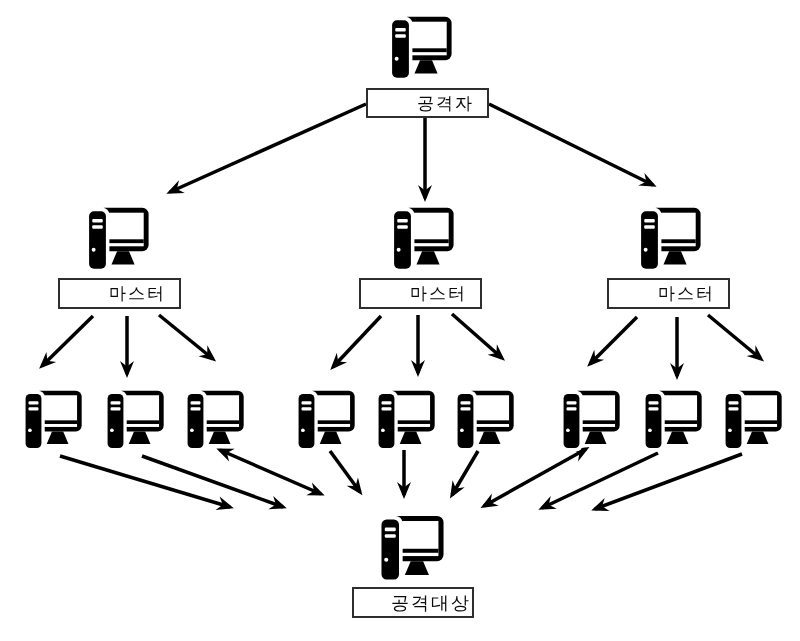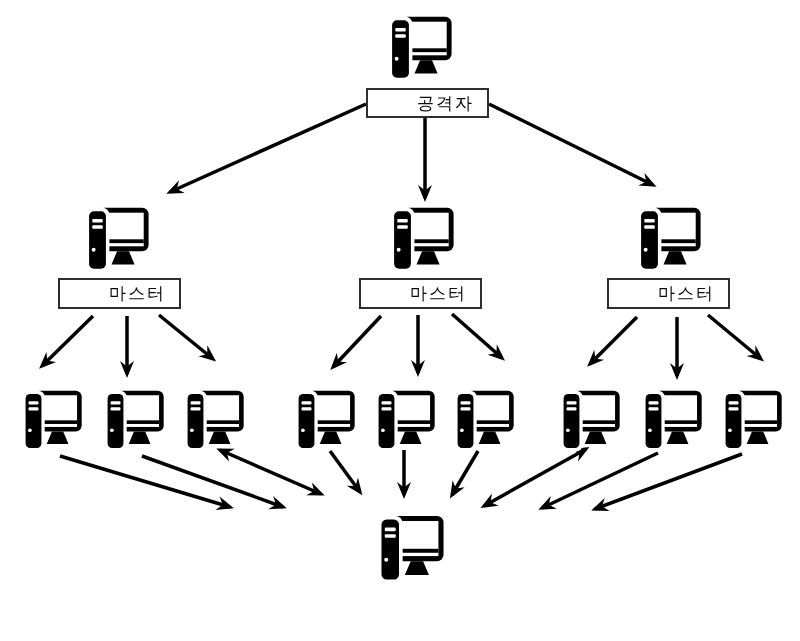--- a/index.html
+++ b/index.html
@@ -117,13 +117,14 @@
 
     <use href="#pc" x="372" y="513" width="73" height="73"></use>
   </svg>
 
   <div class="node-label small" style="left:366px; top:88px;  width:123px; height:30px;">공격자</div>
 
   <div class="node-label small" style="left:58px;  top:278px; width:123px; height:31px;">마스터</div>
   <div class="node-label small" style="left:359px; top:278px; width:123px; height:31px;">마스터</div>
   <div class="node-label small" style="left:607px; top:278px; width:123px; height:31px;">마스터</div>
 
+  <div class="node-label" style="left:352px; top:587px; width:122px; height:31px;">공격대상</div>
 </div>
 
 </body></html>

